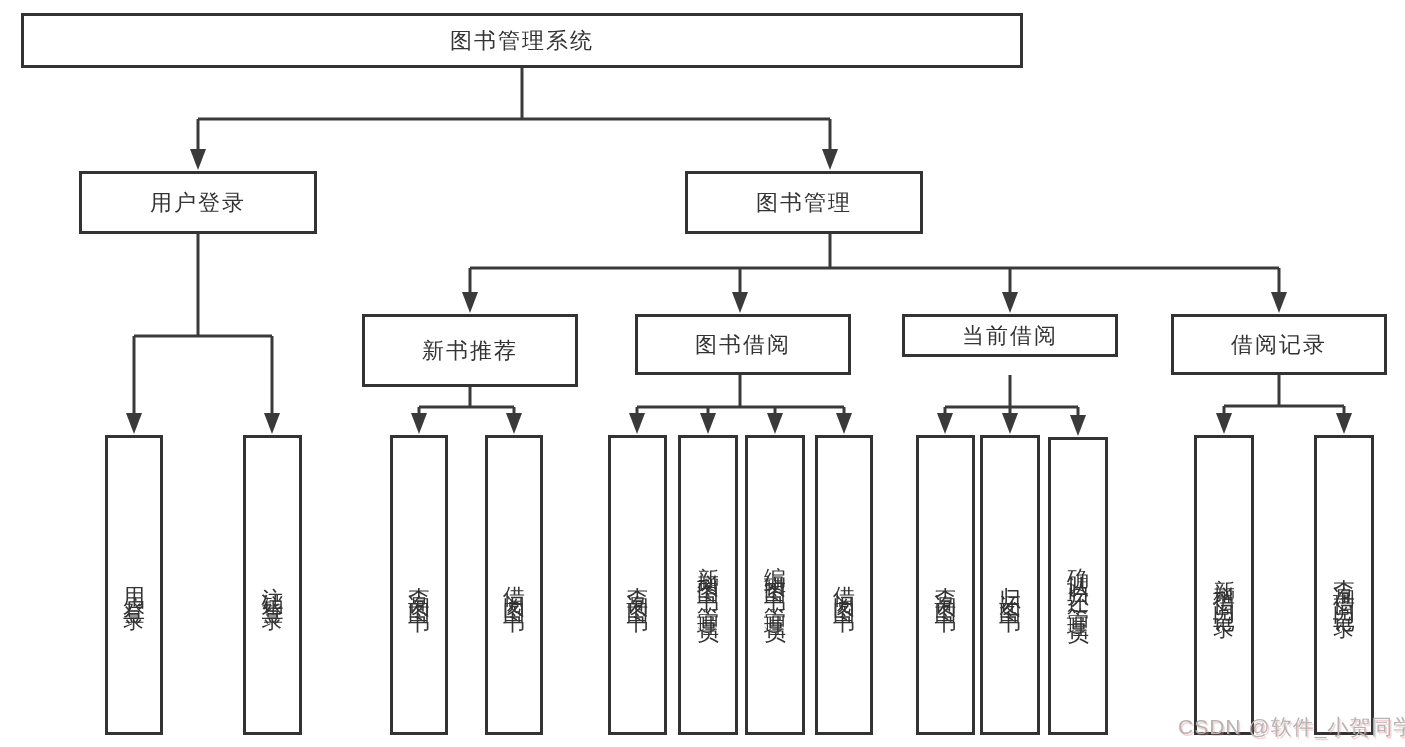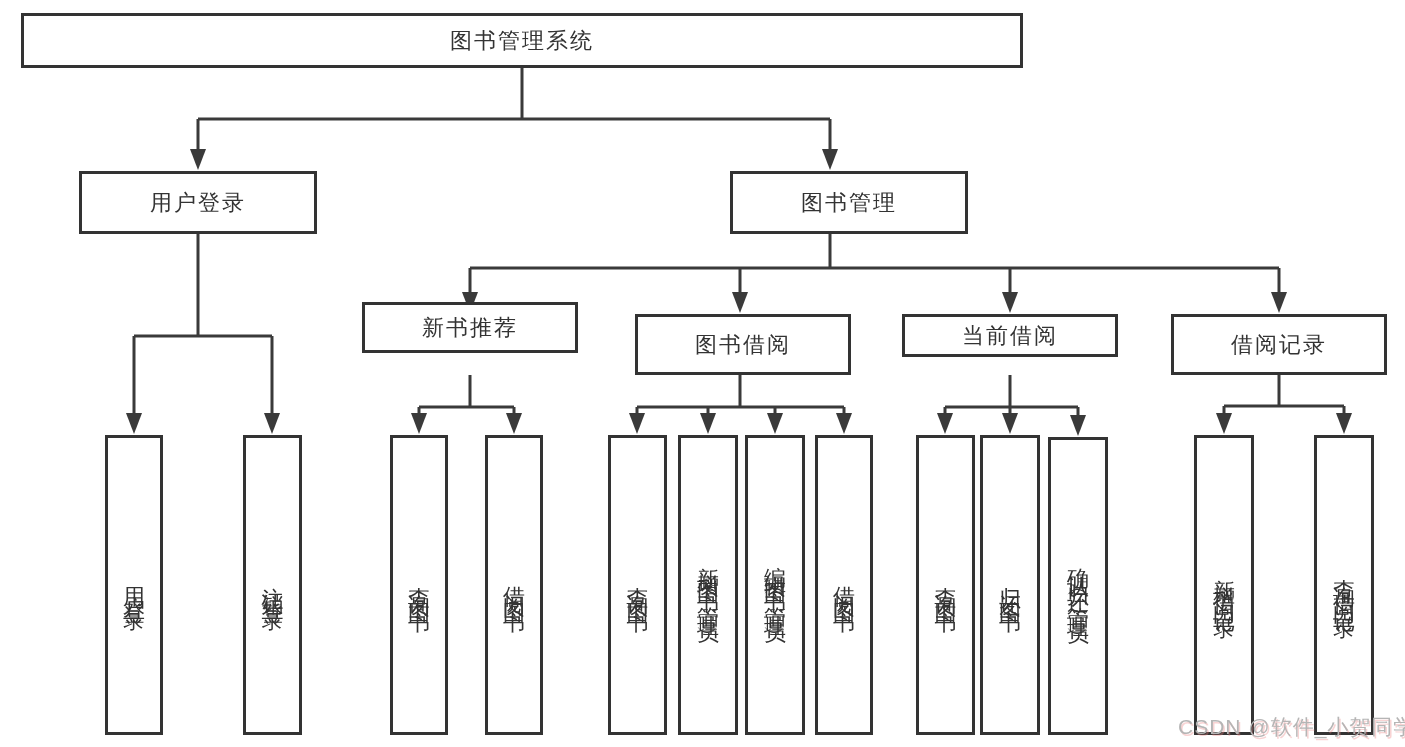--- a/index.html
+++ b/index.html
@@ -85,25 +85,25 @@
     <polygon points="1336,413 1352,413 1344,434"></polygon>
   </svg>
 
   <div class="node hnode" style="left:21px;top:13px;width:1002px;height:55px">
     <span class="label">图书管理系统</span>
   </div>
 
   <div class="node hnode" style="left:79px;top:171px;width:238px;height:63px">
     <span class="label">用户登录</span>
   </div>
-  <div class="node hnode" style="left:730px;top:171px;width:238px;height:63px">
+  <div class="node hnode" style="left:685px;top:171px;width:238px;height:63px">
     <span class="label">图书管理</span>
   </div>
 
-  <div class="node hnode" style="left:362px;top:302px;width:216px;height:51px">
+  <div class="node hnode" style="left:362px;top:314px;width:216px;height:73px">
     <span class="label">新书推荐</span>
   </div>
   <div class="node hnode" style="left:635px;top:314px;width:216px;height:61px">
     <span class="label">图书借阅</span>
   </div>
   <div class="node hnode" style="left:902px;top:314px;width:216px;height:43px">
     <span class="label">当前借阅</span>
   </div>
   <div class="node hnode" style="left:1171px;top:314px;width:216px;height:61px">
     <span class="label">借阅记录</span>

